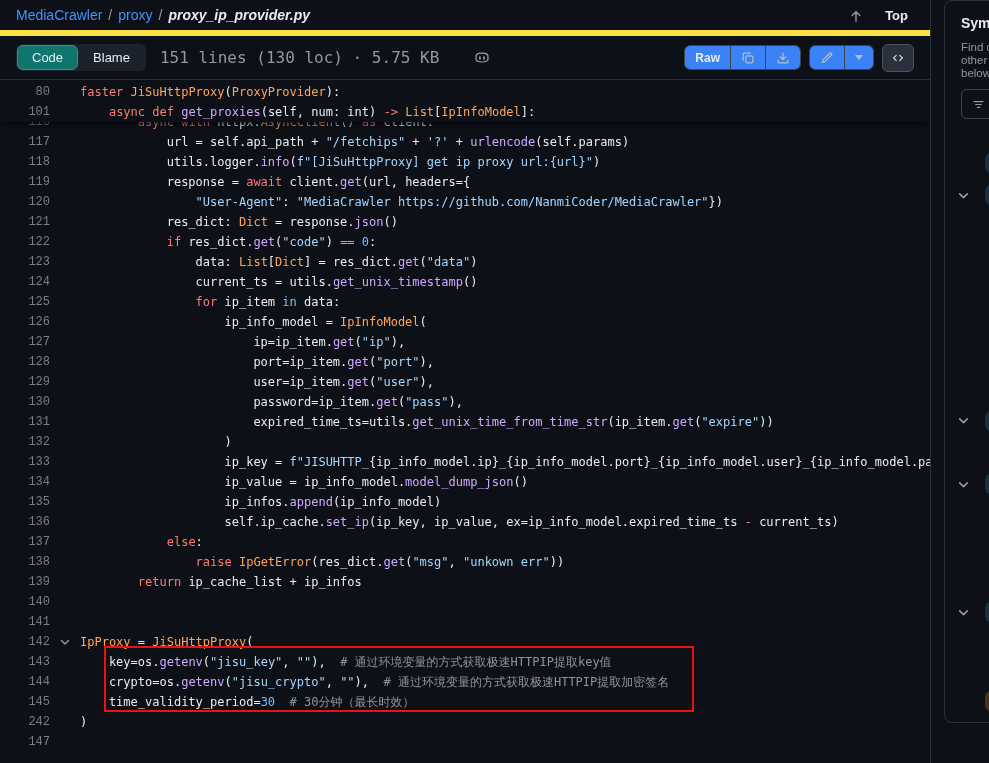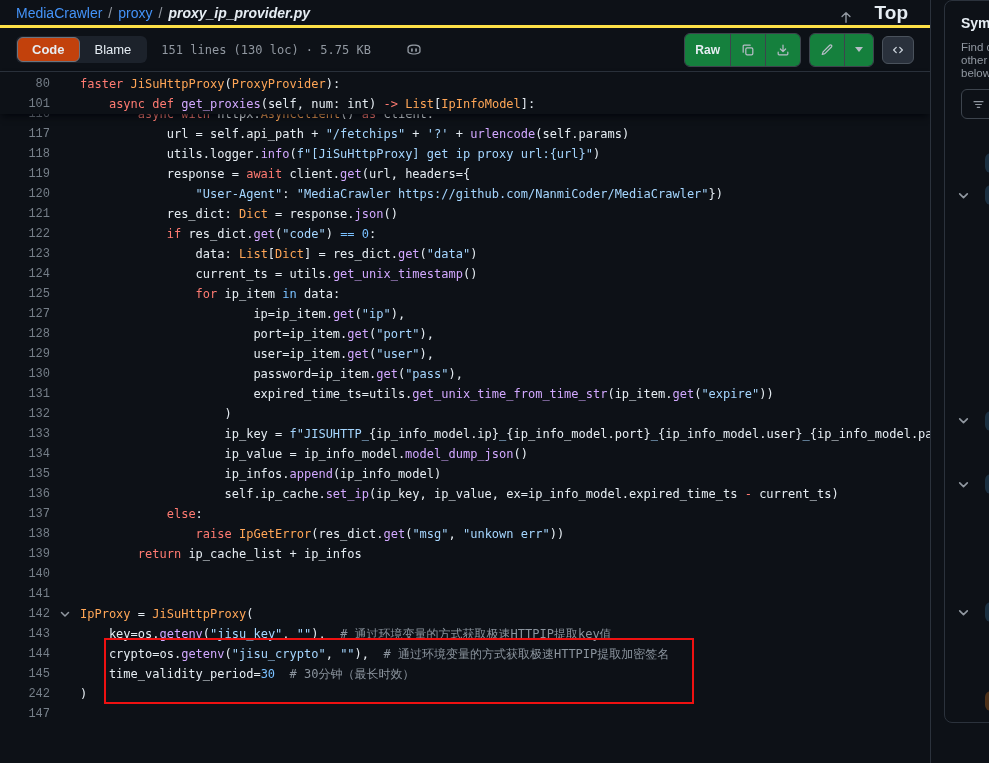--- a/index.html
+++ b/index.html
@@ -1,35 +1,35 @@
 <!DOCTYPE html>
 <html><head>
 <meta charset="utf-8">
 <style>
   * { margin:0; padding:0; box-sizing:border-box; }
   html,body { width:989px; height:763px; overflow:hidden; background:#0d1117; font-family:"Liberation Sans", sans-serif; }
 
   
   .main { position:absolute; left:0; top:0; width:931px; height:763px; border-right:1px solid #2b323c; overflow:hidden; }
 
-  .breadcrumb-bar { height:28px; display:flex; align-items:center; padding:0 16px; border-bottom:3px solid #fde047; font-size:14px; }
+  .breadcrumb-bar { height:36px; display:flex; align-items:center; padding:0 16px; border-bottom:6px solid #fde047; font-size:14px; }
   .crumb-link { color:#4493f8; text-decoration:none; cursor:pointer; }
   .crumb-sep { color:#9198a1; margin:0 6px; }
   .crumb-file { color:#e6edf3; font-weight:700;font-style:italic; }
-  .top-btn { margin-left:auto; display:flex; align-items:flex-end; gap:22px; color:#e6edf3; font-weight:600; font-size:19px; cursor:pointer; padding:4px 6px; border-radius:6px; }
+  .top-btn { margin-left:auto; display:flex; align-items:flex-end; gap:22px; color:#e6edf3; font-weight:600; font-size:13px; cursor:pointer; padding:4px 6px; border-radius:6px; }
 
   .toolbar { height:44px; display:flex; align-items:center; padding:0 16px; border-bottom:1px solid #2b323c; }
   .seg { display:flex; background:#1c222b; border-radius:6px; padding:1px; }
   .seg-btn { border:1px solid transparent; background:transparent; color:#e6edf3; font-family:inherit; font-size:13px; padding:4px 14px; border-radius:6px; cursor:pointer; }
-  .seg-btn.active { background:#c2410c; border-color:#6b7480; font-weight:700; }
-  .meta { color:#9198a1; font-family:"DejaVu Sans Mono", monospace; font-size:12px; margin-left:14px; }
+  .seg-btn.active { background:#0f766e; border-color:#6b7480; font-weight:400; }
+  .meta { color:#9198a1; font-family:"DejaVu Sans Mono", monospace; font-size:16px; margin-left:14px; }
   .copilot { display:flex; align-items:center; gap:8px; margin-left:34px; color:#e6edf3; font-weight:600; font-size:12.5px; }
   .tb-right { margin-left:auto; display:flex; align-items:center; gap:8px; }
   .btn-group { display:flex; border:1px solid #3d444d; border-radius:6px; overflow:hidden; background:#212830; }
-  .gbtn { display:flex; align-items:center; justify-content:center; height:32px; padding:0 10px; background:#15803d; border:none; border-right:1px solid #3d444d; color:#e6edf3; font-family:inherit; font-size:12px; font-weight:600; cursor:pointer; }
+  .gbtn { display:flex; align-items:center; justify-content:center; height:23px; padding:0 10px; background:#3b82f6; border:none; border-right:1px solid #3d444d; color:#e6edf3; font-family:inherit; font-size:12px; font-weight:600; cursor:pointer; }
   .gbtn:last-child { border-right:none; }
   .caret { width:0; height:0; border-left:4px solid transparent; border-right:4px solid transparent; border-top:5px solid #b7bdc8; }
   .sym-toggle { width:32px; height:28px; display:flex; align-items:center; justify-content:center; background:#2a313c; border:1px solid #4a525c; border-radius:6px; cursor:pointer; }
 
   
   .code-area { position:relative; height:675px; font-family:"DejaVu Sans Mono", monospace; font-size:12px; }
   .crow { display:flex; height:20px; line-height:20px; white-space:pre; }
   .ln { width:50px; flex:0 0 50px; text-align:right; color:#767f89; cursor:pointer;font-family:Liberation Mono, monospace; }
   .gut { width:30px; flex:0 0 30px; display:flex; align-items:center; justify-content:center; }
   .ctext { flex:1; overflow:hidden; color:#e6edf3; }
@@ -131,20 +131,21 @@
         <div class="crow"><span class="ln">116</span><span class="gut"></span><span class="ctext"><span class="sg-p">        </span><span class="sg-k">async</span><span class="sg-p"> </span><span class="sg-k">with</span><span class="sg-p"> httpx.</span><span class="sg-c">AsyncClient</span><span class="sg-p">() </span><span class="sg-k">as</span><span class="sg-p"> client:</span></span></div>
         <div class="crow"><span class="ln">117</span><span class="gut"></span><span class="ctext"><span class="sg-p">            url = self.api_path + </span><span class="sg-s">"/fetchips"</span><span class="sg-p"> + </span><span class="sg-s">'?'</span><span class="sg-p"> + </span><span class="sg-f">urlencode</span><span class="sg-p">(self.params)</span></span></div>
         <div class="crow"><span class="ln">118</span><span class="gut"></span><span class="ctext"><span class="sg-p">            utils.logger.</span><span class="sg-f">info</span><span class="sg-p">(</span><span class="sg-s">f"[JiSuHttpProxy] get ip proxy url:{url}"</span><span class="sg-p">)</span></span></div>
         <div class="crow"><span class="ln">119</span><span class="gut"></span><span class="ctext"><span class="sg-p">            response = </span><span class="sg-k">await</span><span class="sg-p"> client.</span><span class="sg-f">get</span><span class="sg-p">(url, headers={</span></span></div>
         <div class="crow"><span class="ln">120</span><span class="gut"></span><span class="ctext"><span class="sg-p">                </span><span class="sg-s">"User-Agent"</span><span class="sg-p">: </span><span class="sg-s">"MediaCrawler https://github.com/NanmiCoder/MediaCrawler"</span><span class="sg-p">})</span></span></div>
         <div class="crow"><span class="ln">121</span><span class="gut"></span><span class="ctext"><span class="sg-p">            res_dict: </span><span class="sg-c">Dict</span><span class="sg-p"> = response.</span><span class="sg-f">json</span><span class="sg-p">()</span></span></div>
         <div class="crow"><span class="ln">122</span><span class="gut"></span><span class="ctext"><span class="sg-p">            </span><span class="sg-k">if</span><span class="sg-p"> res_dict.</span><span class="sg-f">get</span><span class="sg-p">(</span><span class="sg-s">"code"</span><span class="sg-p">) </span><span class="sg-n">==</span><span class="sg-p"> </span><span class="sg-n">0</span><span class="sg-p">:</span></span></div>
         <div class="crow"><span class="ln">123</span><span class="gut"></span><span class="ctext"><span class="sg-p">                data: </span><span class="sg-c">List</span><span class="sg-p">[</span><span class="sg-c">Dict</span><span class="sg-p">] = res_dict.</span><span class="sg-f">get</span><span class="sg-p">(</span><span class="sg-s">"data"</span><span class="sg-p">)</span></span></div>
         <div class="crow"><span class="ln">124</span><span class="gut"></span><span class="ctext"><span class="sg-p">                current_ts = utils.</span><span class="sg-f">get_unix_timestamp</span><span class="sg-p">()</span></span></div>
         <div class="crow"><span class="ln">125</span><span class="gut"></span><span class="ctext"><span class="sg-p">                </span><span class="sg-k">for</span><span class="sg-p"> ip_item </span><span class="sg-n">in</span><span class="sg-p"> data:</span></span></div>
+        <div class="crow"><span class="ln">126</span><span class="gut"></span><span class="ctext"><span class="sg-p">                    ip_info_model = </span><span class="sg-c">IpInfoModel</span><span class="sg-p">(</span></span></div>
         <div class="crow"><span class="ln">127</span><span class="gut"></span><span class="ctext"><span class="sg-p">                        ip=ip_item.</span><span class="sg-f">get</span><span class="sg-p">(</span><span class="sg-s">"ip"</span><span class="sg-p">),</span></span></div>
         <div class="crow"><span class="ln">128</span><span class="gut"></span><span class="ctext"><span class="sg-p">                        port=ip_item.</span><span class="sg-f">get</span><span class="sg-p">(</span><span class="sg-s">"port"</span><span class="sg-p">),</span></span></div>
         <div class="crow"><span class="ln">129</span><span class="gut"></span><span class="ctext"><span class="sg-p">                        user=ip_item.</span><span class="sg-f">get</span><span class="sg-p">(</span><span class="sg-s">"user"</span><span class="sg-p">),</span></span></div>
         <div class="crow"><span class="ln">130</span><span class="gut"></span><span class="ctext"><span class="sg-p">                        password=ip_item.</span><span class="sg-f">get</span><span class="sg-p">(</span><span class="sg-s">"pass"</span><span class="sg-p">),</span></span></div>
         <div class="crow"><span class="ln">131</span><span class="gut"></span><span class="ctext"><span class="sg-p">                        expired_time_ts=utils.</span><span class="sg-f">get_unix_time_from_time_str</span><span class="sg-p">(ip_item.</span><span class="sg-f">get</span><span class="sg-p">(</span><span class="sg-s">"expire"</span><span class="sg-p">))</span></span></div>
         <div class="crow"><span class="ln">132</span><span class="gut"></span><span class="ctext"><span class="sg-p">                    )</span></span></div>
         <div class="crow"><span class="ln">133</span><span class="gut"></span><span class="ctext"><span class="sg-p">                    ip_key = </span><span class="sg-s">f"JISUHTTP_</span><span class="sg-p">{ip_info_model.ip}</span><span class="sg-s">_</span><span class="sg-p">{ip_info_model.port}</span><span class="sg-s">_</span><span class="sg-p">{ip_info_model.user}</span><span class="sg-s">_</span><span class="sg-p">{ip_info_model.password}</span></span></div>
         <div class="crow"><span class="ln">134</span><span class="gut"></span><span class="ctext"><span class="sg-p">                    ip_value = ip_info_model.</span><span class="sg-f">model_dump_json</span><span class="sg-p">()</span></span></div>
         <div class="crow"><span class="ln">135</span><span class="gut"></span><span class="ctext"><span class="sg-p">                    ip_infos.</span><span class="sg-f">append</span><span class="sg-p">(ip_info_model)</span></span></div>
         <div class="crow"><span class="ln">136</span><span class="gut"></span><span class="ctext"><span class="sg-p">                    self.ip_cache.</span><span class="sg-f">set_ip</span><span class="sg-p">(ip_key, ip_value, ex=ip_info_model.expired_time_ts </span><span class="sg-k">-</span><span class="sg-p"> current_ts)</span></span></div>

